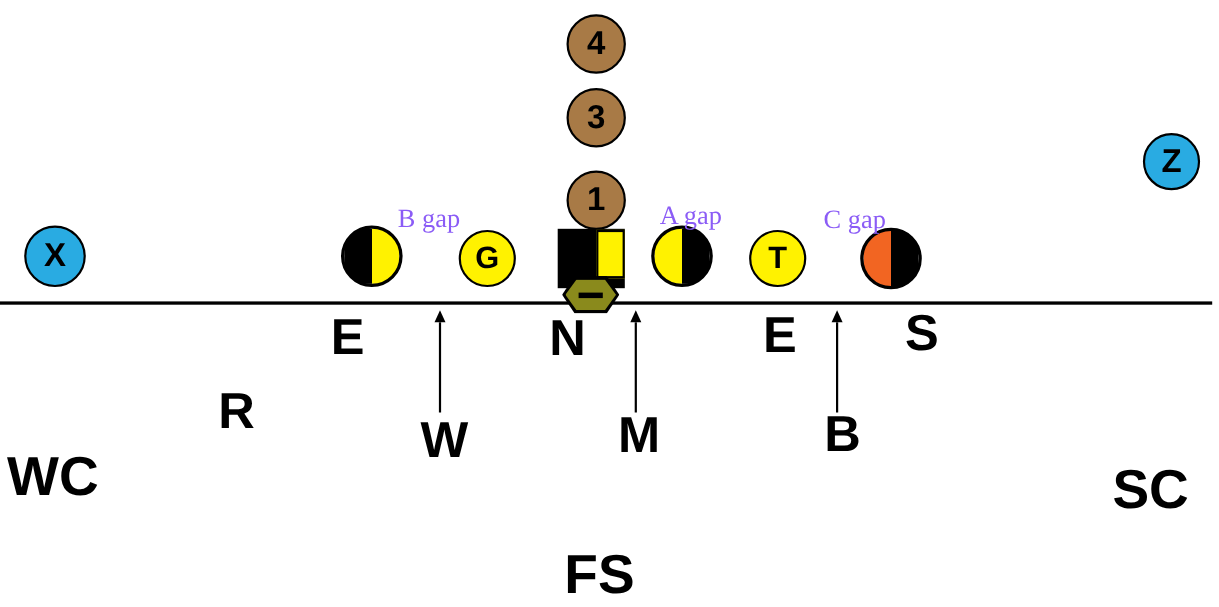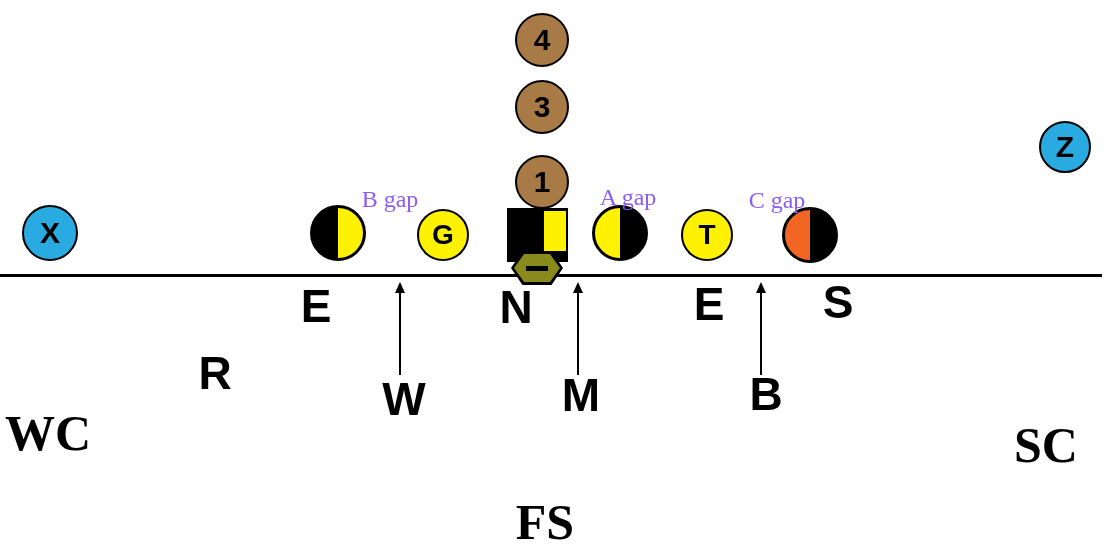--- a/index.html
+++ b/index.html
@@ -24,21 +24,21 @@
            border:2px solid #000;box-sizing:border-box;z-index:3;}
   
   .hexo{position:absolute;left:511px;top:251px;width:52px;height:34px;background:#000;z-index:4;
         clip-path:polygon(0% 50%,22% 0%,78% 0%,100% 50%,78% 100%,22% 100%);}
   .hexi{position:absolute;left:3px;top:3px;width:46px;height:28px;background:var(--nose_olive);
         clip-path:polygon(0% 50%,22% 0%,78% 0%,100% 50%,78% 100%,22% 100%);}
   .minus{position:absolute;left:15px;top:15px;width:22px;height:5px;background:#000;}
   
   .pos{position:absolute;font-weight:bold;font-size:46px;line-height:1;color:#000;
        transform:translateX(-50%);white-space:nowrap;z-index:2;}
-  .corner{font-size:50px;font-family:Liberation Serif, serif;}
+  .corner{font-size:50px;}
   
   .gap{position:absolute;font-family:Liberation Serif, serif;font-size:24px;line-height:1;color:#8b5cf6;
        transform:translateX(-50%);white-space:nowrap;z-index:2;}
   
   .arrow{position:absolute;width:12px;height:93px;z-index:2;}
   .arrow .head{width:0;height:0;margin:0 auto;border-left:5px solid transparent;
                border-right:5px solid transparent;border-bottom:11px solid #000;}
   .arrow .shaft{width:2px;height:82px;margin:0 auto;background:#000;}
 </style>
 </head>

